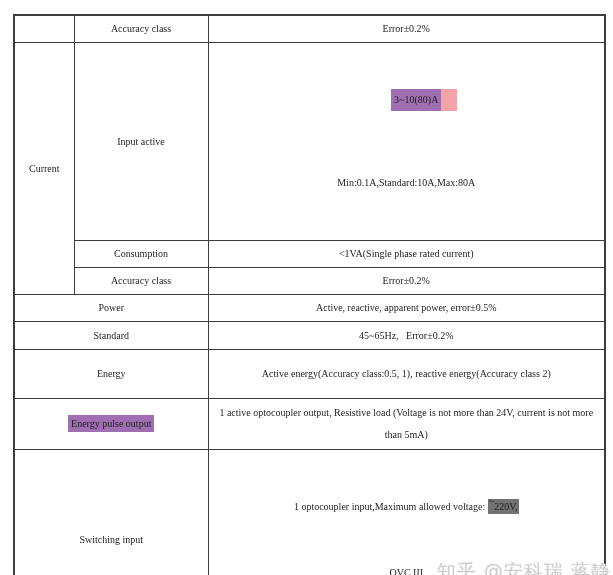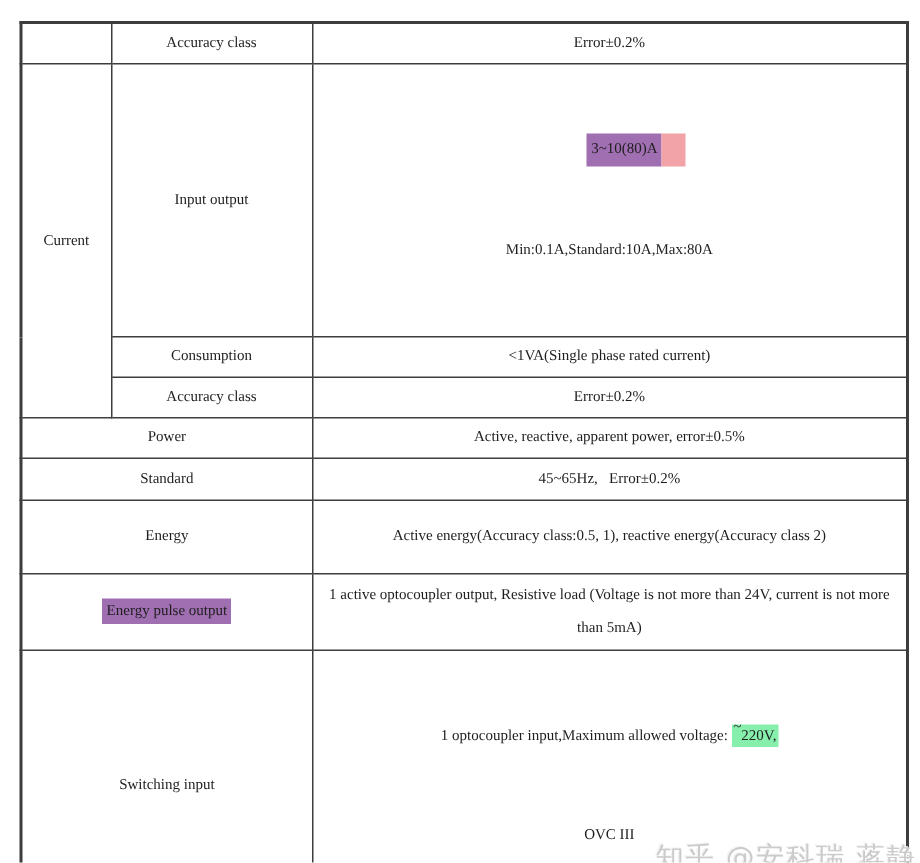--- a/index.html
+++ b/index.html
@@ -24,24 +24,24 @@
   .r-top td{height:19px;}
   .r-ic td{height:47px;}
   .r-s td{height:21px;}
   .r-s2 td{height:22px;}
   .r-freq td{height:23px;}
   .r-energy td{height:44px;}
   .r-epo td{height:46px;}
   .r-sw td{height:47px;}
   
   .hl-purple{background:#a06fb2;padding:3px 3px;}
-  .ic-line1{margin-left:-5px;line-height:20px;margin-bottom:1px;padding-left:41px;}
+  .ic-line1{margin-left:-5px;line-height:20px;margin-bottom:17px;padding-left:41px;}
   .ic-line1 .hl-purple{display:inline-block;padding:1px 3px;height:20px;}
   .hl-pink{display:inline-block;width:16px;height:22px;background:#f2a3a8;vertical-align:bottom;}
-  .hl-blue{background:#86efac;padding:2px 1px;}
+  .hl-blue{background:#737373;padding:2px 1px;}
   .tilde{position:relative;top:-6px;}
   
   .wm{
     position:absolute;left:437px;top:559px;width:176px;
     font-family:"DejaVu Sans", sans-serif;
     font-size:19px;letter-spacing:1px;
     color:#cbcbcb;text-shadow:1px 1px 0 #ffffff,-1px -1px 0 #f2f2f2;
     white-space:nowrap;
   }
 </style>
@@ -57,21 +57,21 @@
 
   <tbody>
       <tr class="r-top">
     <td class="lbl"></td>
     <td class="lbl">Accuracy class</td>
     <td class="val">Error±0.2%</td>
   </tr>
 
   <tr class="r-ic">
     <td class="lbl" rowspan="3">Current</td>
-    <td class="lbl">Input output</td>
+    <td class="lbl">Input active</td>
     <td class="val">
       <div class="ic-line1"><span class="hl-purple">3~10(80)A</span><span class="hl-pink"></span></div>
       <div>Min:0.1A,Standard:10A,Max:80A</div>
     </td>
   </tr>
 
   <tr class="r-s2">
     <td class="lbl">Consumption</td>
     <td class="val">&lt;1VA(Single phase rated current)</td>
   </tr>

